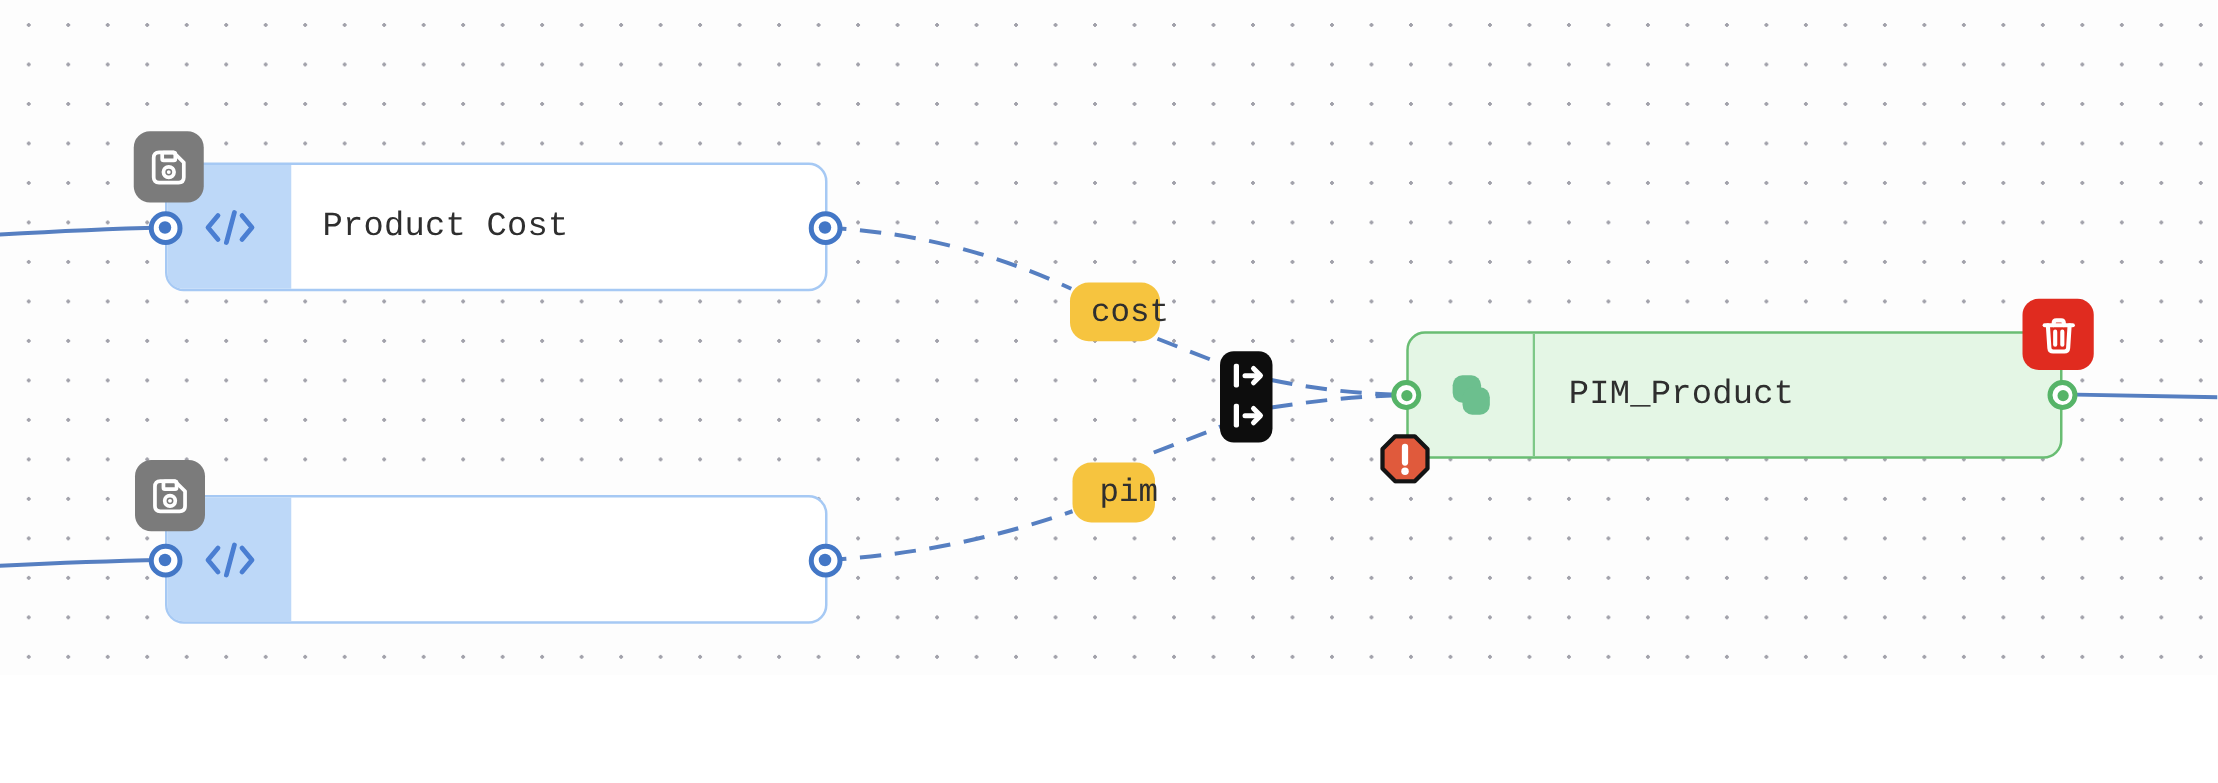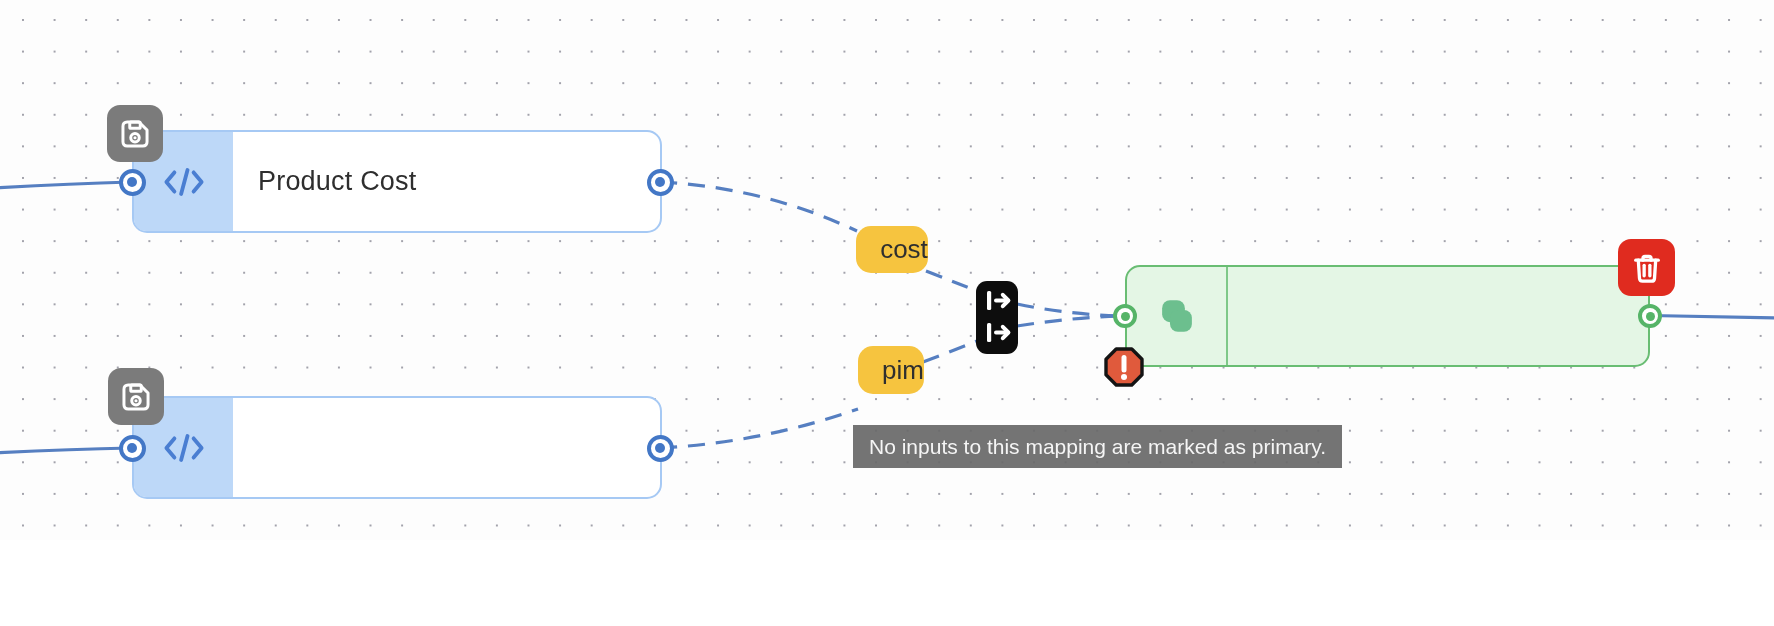--- a/index.html
+++ b/index.html
@@ -3,21 +3,21 @@
 <meta charset="utf-8">
 <style>
   html,body{margin:0;padding:0;background:#ffffff;}
   *{box-sizing:border-box;}
   .canvas{
     position:relative;width:1774px;height:540px;overflow:hidden;
     background-color:#fdfdfd;
     background-image:radial-gradient(circle,#a2a2ab 1.25px,rgba(162,162,171,0) 1.4px);
     background-size:31.6px 31.6px;
     background-position:7.2px 4.2px;
-    font-family:Liberation Sans, sans-serif;
+    font-family:Liberation Mono, monospace;
   }
   svg.edges{position:absolute;left:0;top:0;z-index:1;}
   svg.edges path{fill:none;stroke:#567fc1;stroke-width:3.2px;}
   svg.edges path.dash{stroke-dasharray:17 11;}
 
   .node{position:absolute;z-index:2;background:#ffffff;border:2px solid #a6c9f4;border-radius:15px;}
   .node .band{position:absolute;left:0;top:0;bottom:0;width:99px;background:#bdd8f8;
     border-radius:12px 0 0 12px;display:flex;align-items:center;justify-content:center;}
   .node.green{background:#e4f6e5;border-color:#69bd73;}
   .node.green .band{width:101px;background:transparent;border-right:2px solid #7ec888;border-radius:12px 0 0 12px;}
@@ -34,21 +34,21 @@
   .badge{position:absolute;width:56px;height:57px;border-radius:13px;display:flex;
     align-items:center;justify-content:center;z-index:5;}
   .badge.gray{background:#7b7b7b;}
   .badge.red{background:#e02b1f;}
 
   .octagon{position:absolute;width:40px;height:40px;z-index:5;}
 
   .chip{position:absolute;z-index:3;background:#f6c43f;border-radius:15px;color:#2f2f2f;
     font-size:26px;display:flex;align-items:center;justify-content:center;padding-left:24px;}
   .chip.cost{left:856px;top:226px;width:72px;height:47px;}
-  .chip.pim{left:858px;top:346px;width:66px;height:48px;text-align:center;}
+  .chip.pim{left:858px;top:370px;width:66px;height:48px;text-align:center;}
 
   .mapper{position:absolute;left:976px;top:281px;width:42px;height:73px;border-radius:11px;
     background:#0d0d0d;z-index:3;display:flex;align-items:center;justify-content:center;}
 
   .tooltip{position:absolute;left:853px;top:425px;height:43px;z-index:7;
     background:rgba(104,104,104,0.92);color:#f5f5f5;font-size:21px;line-height:43px;
     padding:0 16px;white-space:nowrap;}
 
   
   .node.product-cost{left:132px;top:130px;width:530px;height:103px;}
@@ -123,20 +123,21 @@
 
   <div class="node green pim-product">
     <div class="band">
       <svg width="42" height="42" viewBox="0 0 24 24">
         <g fill="#6cbf8e">
           <rect x="3.5" y="3" width="13" height="12.5" rx="4.5"></rect>
           <rect x="8" y="8.5" width="12.5" height="12.5" rx="4.5"></rect>
         </g>
       </svg>
     </div>
+    <div class="title">PIM_Product</div>
     <div class="badge red" style="left:491px;top:-28px;width:57px;height:57px;">
       <svg width="36" height="36" viewBox="0 0 24 24">
         <g fill="none" stroke="#ffffff" stroke-width="2.2" stroke-linecap="round" stroke-linejoin="round">
           <path d="M4.5 6.8 H19.5"></path>
           <path d="M9.3 6.8 V5.6 Q9.3 4.2 10.7 4.2 H13.3 Q14.7 4.2 14.7 5.6 V6.8"></path>
           <path d="M6.2 6.8 L7 19 Q7.15 20.8 9 20.8 H15 Q16.85 20.8 17 19 L17.8 6.8"></path>
           <path d="M10.1 10.2 V17.2"></path>
           <path d="M13.9 10.2 V17.2"></path>
         </g>
       </svg>
@@ -163,15 +164,14 @@
       </g>
       <g fill="none" stroke="#ffffff" stroke-width="4" stroke-linecap="round" stroke-linejoin="round">
         <path d="M20 19.5 H31.5"></path>
         <path d="M26.8 13.8 L32.4 19.5 L26.8 25.2"></path>
         <path d="M20 51.5 H31.5"></path>
         <path d="M26.8 45.8 L32.4 51.5 L26.8 57.2"></path>
       </g>
     </svg>
   </div>
 
-  <div class="tooltip">No inputs to this mapping are marked as primary.</div>
 
 </div>
 
 </body></html>

